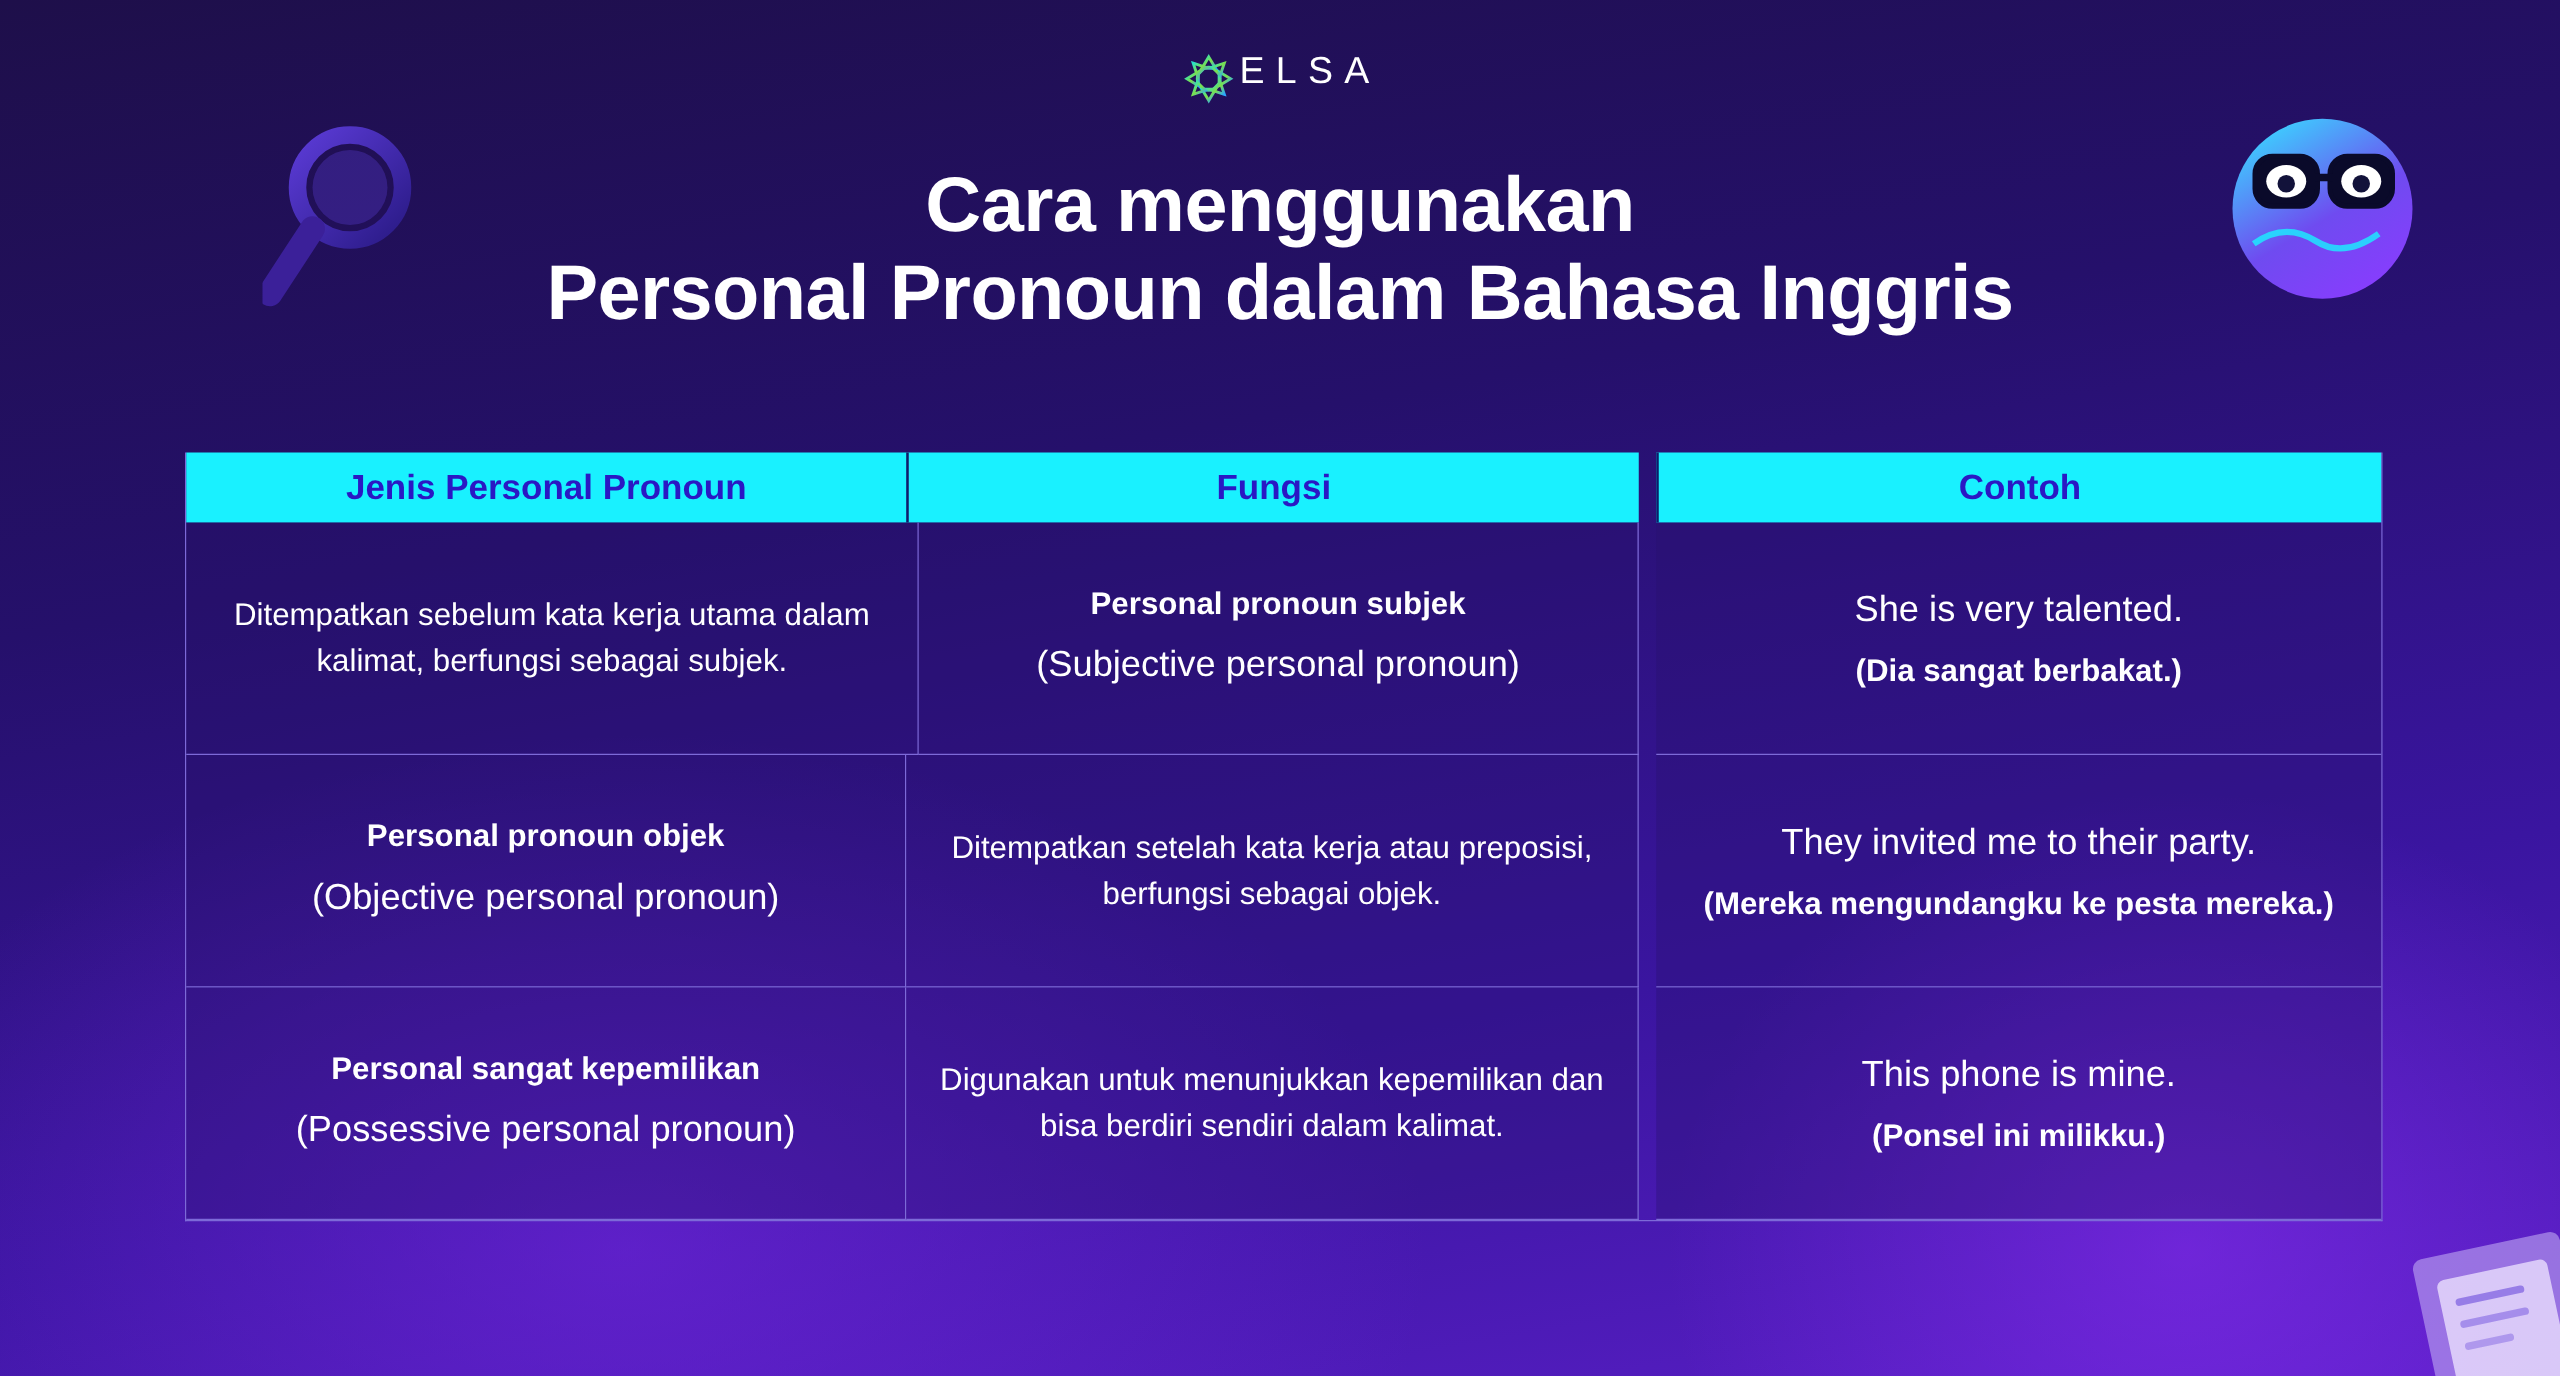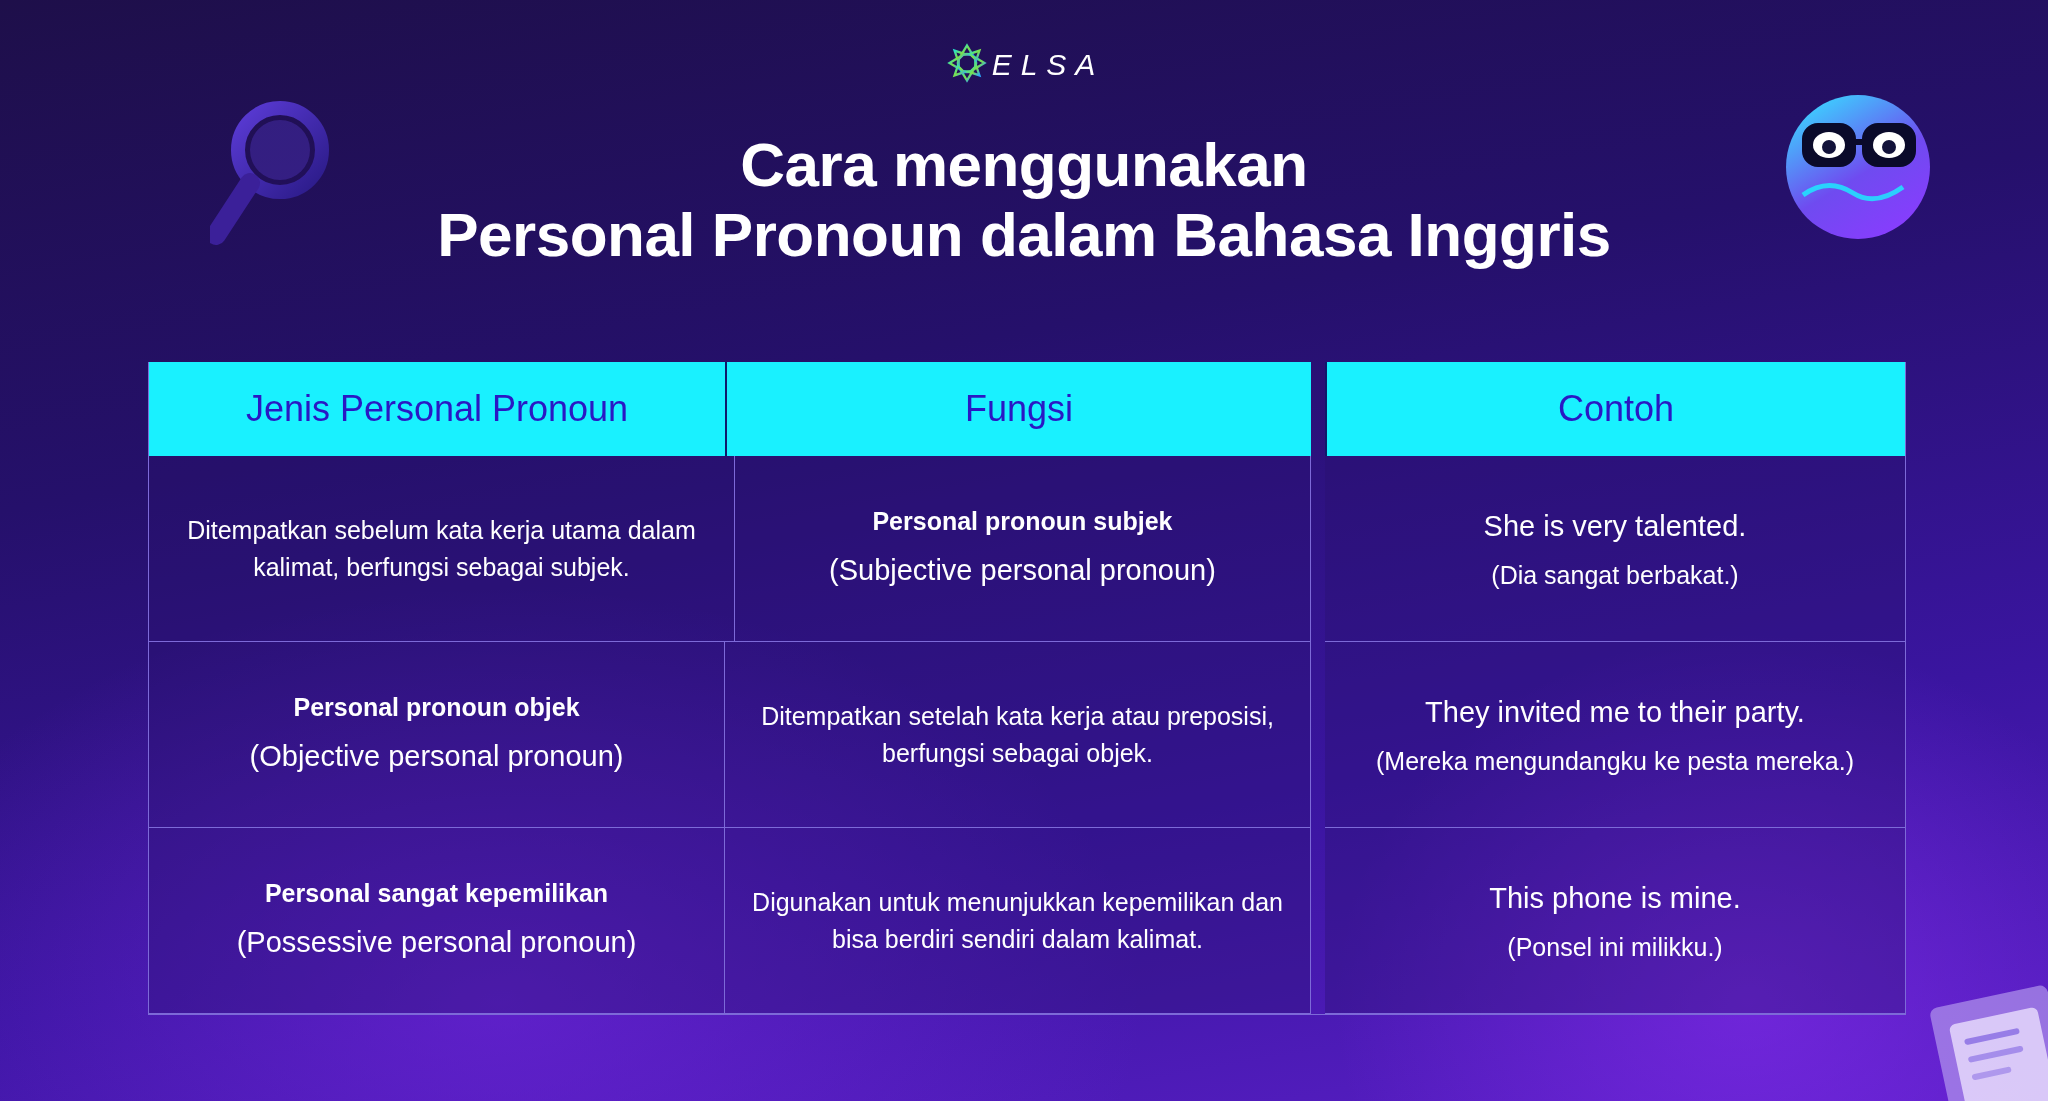--- a/index.html
+++ b/index.html
@@ -32,25 +32,23 @@
     width: 900px; height: 800px;
     background: radial-gradient(ellipse at center, rgba(150,50,255,0.45) 0%, rgba(150,50,255,0.0) 65%);
     pointer-events: none;
   }
 
   
   .brand {
     position: absolute;
     top: 40px; left: 0; right: 0;
     display: flex;
-    align-items: center;
     justify-content: center;
     gap: 2px;
     z-index: 5;
-    font-style: italic;
   }
   .brand-name {
     color: #ffffff;
     font-size: 30px;
     letter-spacing: 9px;
     font-weight: 400;
   }
 
   
   .title-wrap {
@@ -86,24 +84,24 @@
     top: 362px;
     width: 1758px;
     border: 1px solid #7d6ad8;
     border-top: none;
     z-index: 6;
   }
   .trow { display: flex; }
   .thead .tcell {
     background: #19f1ff;
     color: #2a18c4;
-    font-weight: normal;
-    font-size: 36px;
+    font-weight: bold;
+    font-size: 28px;
     text-align: center;
-    padding: 26px 10px;
+    padding: 12px 10px;
     border: none;
     display: flex;
     align-items: center;
     justify-content: center;
   }
   .thead .tcell + .tcell { border-left: 2px solid #0f1b6b; }
   .tcell {
     border-right: 1px solid #7d6ad8;
     border-bottom: 1px solid #7d6ad8;
     color: #ffffff;
@@ -118,21 +116,21 @@
   }
   .tcell:last-child { border-right: none; }
   .thead .tcell:last-child { border-right: none; }
   .col-1 { width: 584px; }
   .col-2 { width: 594px; }
   .col-3 { width: 588px; margin-left: 14px; }
   .tbody .trow { min-height: 186px; }
   .cell-strong { font-weight: bold; font-size: 25px; line-height: 1.25; }
   .cell-normal { font-weight: normal; font-size: 29px; line-height: 1.42; }
   .cell-multiline { font-weight: normal; font-size: 25px; line-height: 1.45; }
-  .cell-bold-paren { font-weight: normal; font-size: 25px; line-height: 1.3; }
+  .cell-bold-paren { font-weight: bold; font-size: 25px; line-height: 1.3; }
 </style>
 </head>
 <body>
 
 <div id="page">
 
   <div class="brand">
     <span class="logo">
       <svg width="46" height="46" viewBox="0 0 100 100" aria-hidden="true">
         <defs>

